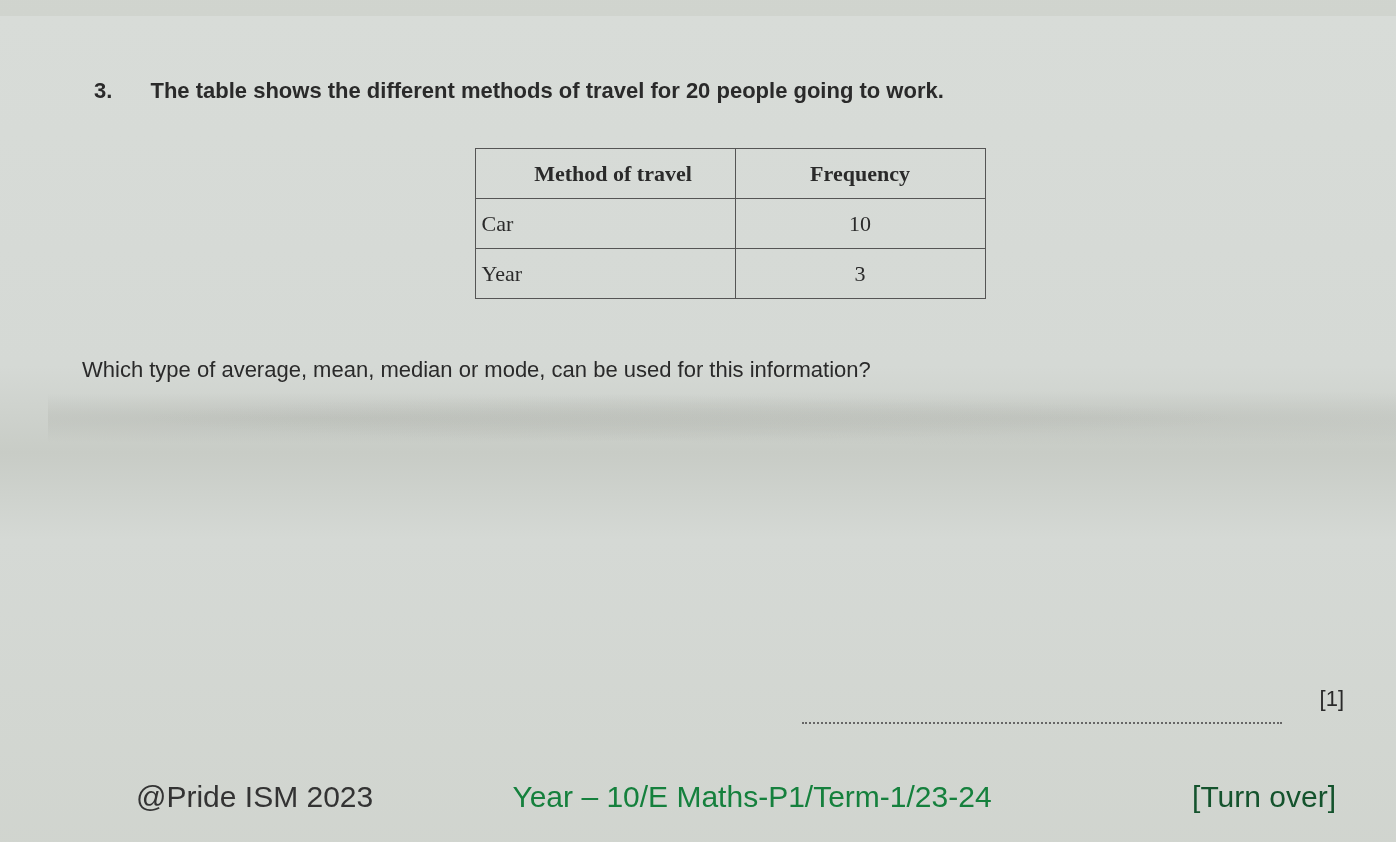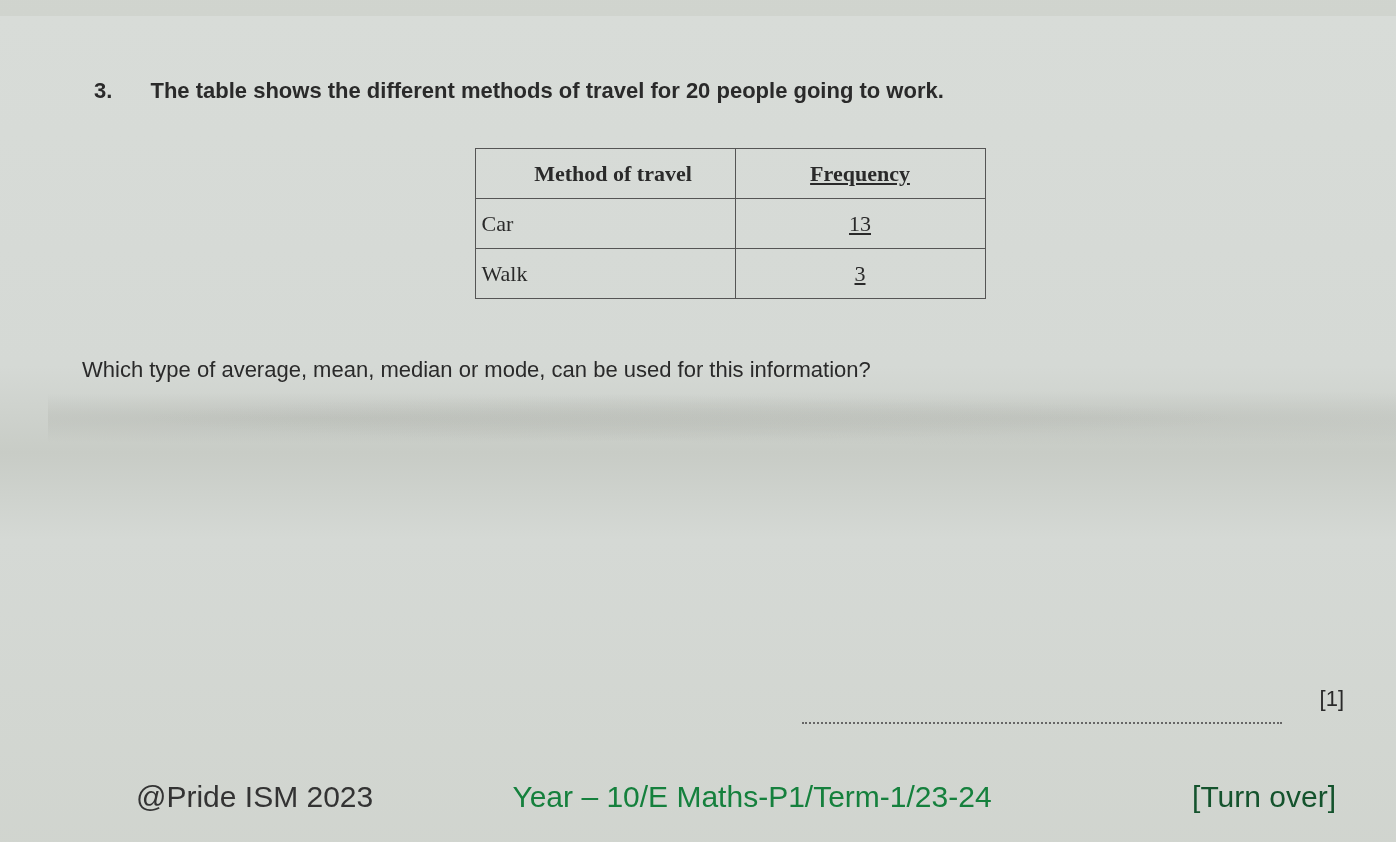--- a/index.html
+++ b/index.html
@@ -47,21 +47,20 @@
       padding-left: 6px;
       text-align: left;
     }
     th:first-child {
       text-align: center;
       padding-left: 16px;
     }
     th:nth-child(2), td:nth-child(2) {
       width: 250px;
       text-align: center;
-      text-decoration: underline;
     }
     .sub-question {
       font-size: 22px;
       margin-top: 42px;
       margin-left: 10px;
     }
     .answer-line {
       position: absolute;
       right: 52px;
       bottom: 130px;
@@ -127,24 +126,24 @@
   <table>
     <thead>
       <tr>
         <th>Method of travel</th>
         <th>Frequency</th>
       </tr>
     </thead>
     <tbody>
       <tr>
         <td>Car</td>
-        <td>13</td>
+        <td>10</td>
       </tr>
       <tr>
-        <td>Walk</td>
+        <td>Year</td>
         <td>3</td>
       </tr>
     </tbody>
   </table>
 </div>
 
 <div class="sub-question">Which type of average, mean, median or mode, can be used for this information?</div>
 
 <div class="answer-line">
   <div class="dots"></div>

